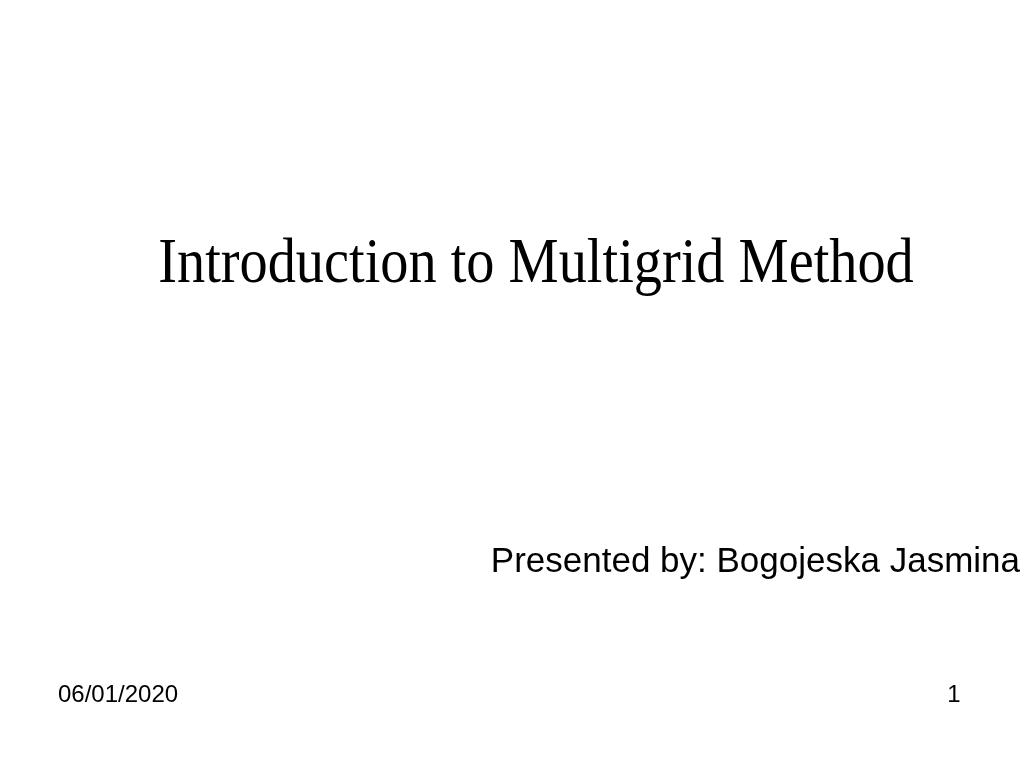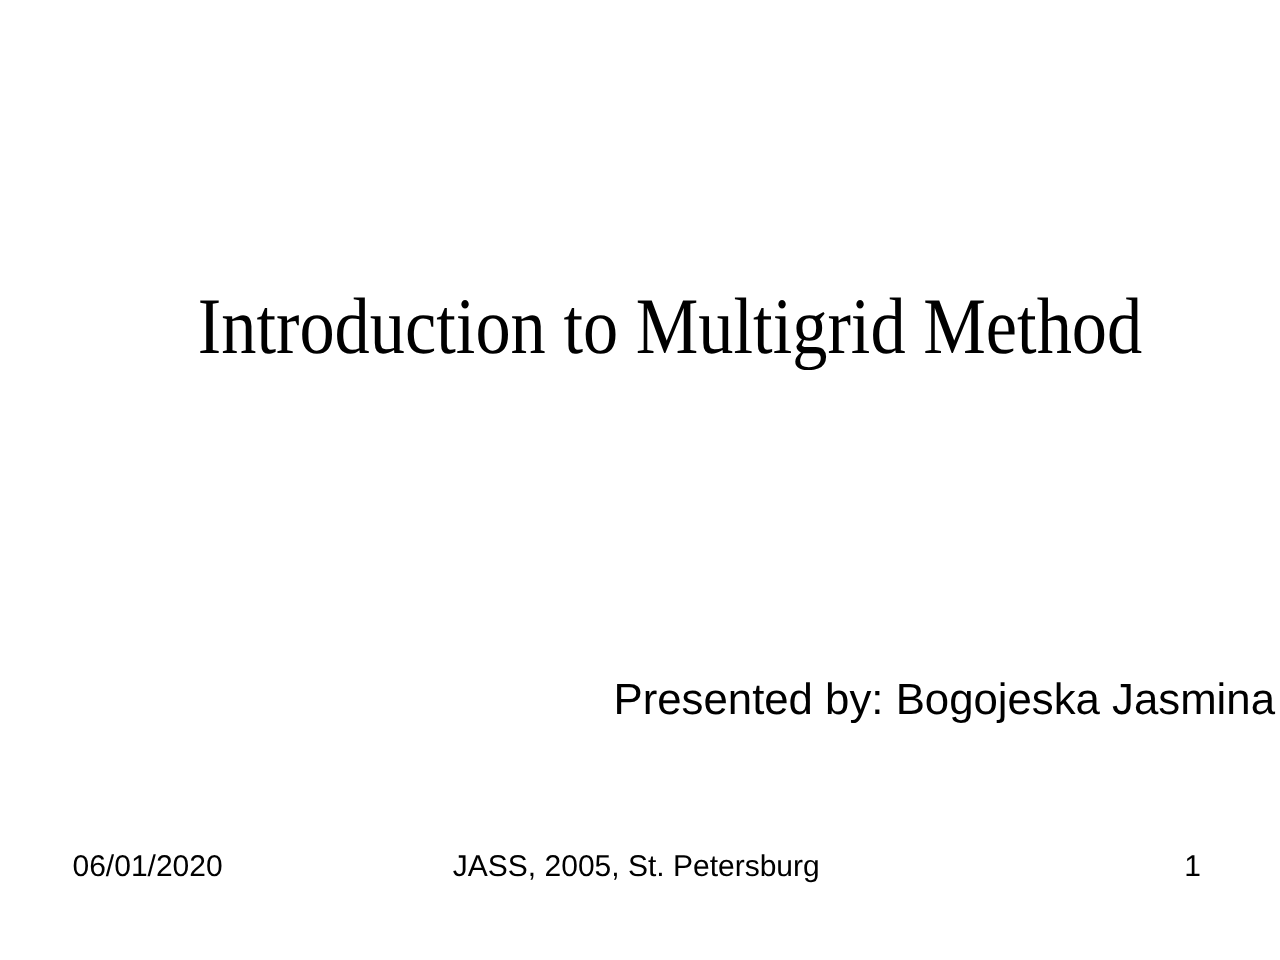--- a/index.html
+++ b/index.html
@@ -115,17 +115,16 @@
   <div class="title-block">
     <h1 class="slide-title">Introduction to Multigrid Method</h1>
   </div>
 
   <div class="subtitle-block">
     <p class="slide-subtitle">Presented by: Bogojeska Jasmina</p>
   </div>
 
   <div class="footer">
     <span class="footer-date">06/01/2020</span>
-    <span class="footer-center">JASS, 2005, St. Petersburg</span>
     <span class="footer-page">1</span>
   </div>
 
 </div>
 
 </body></html>

